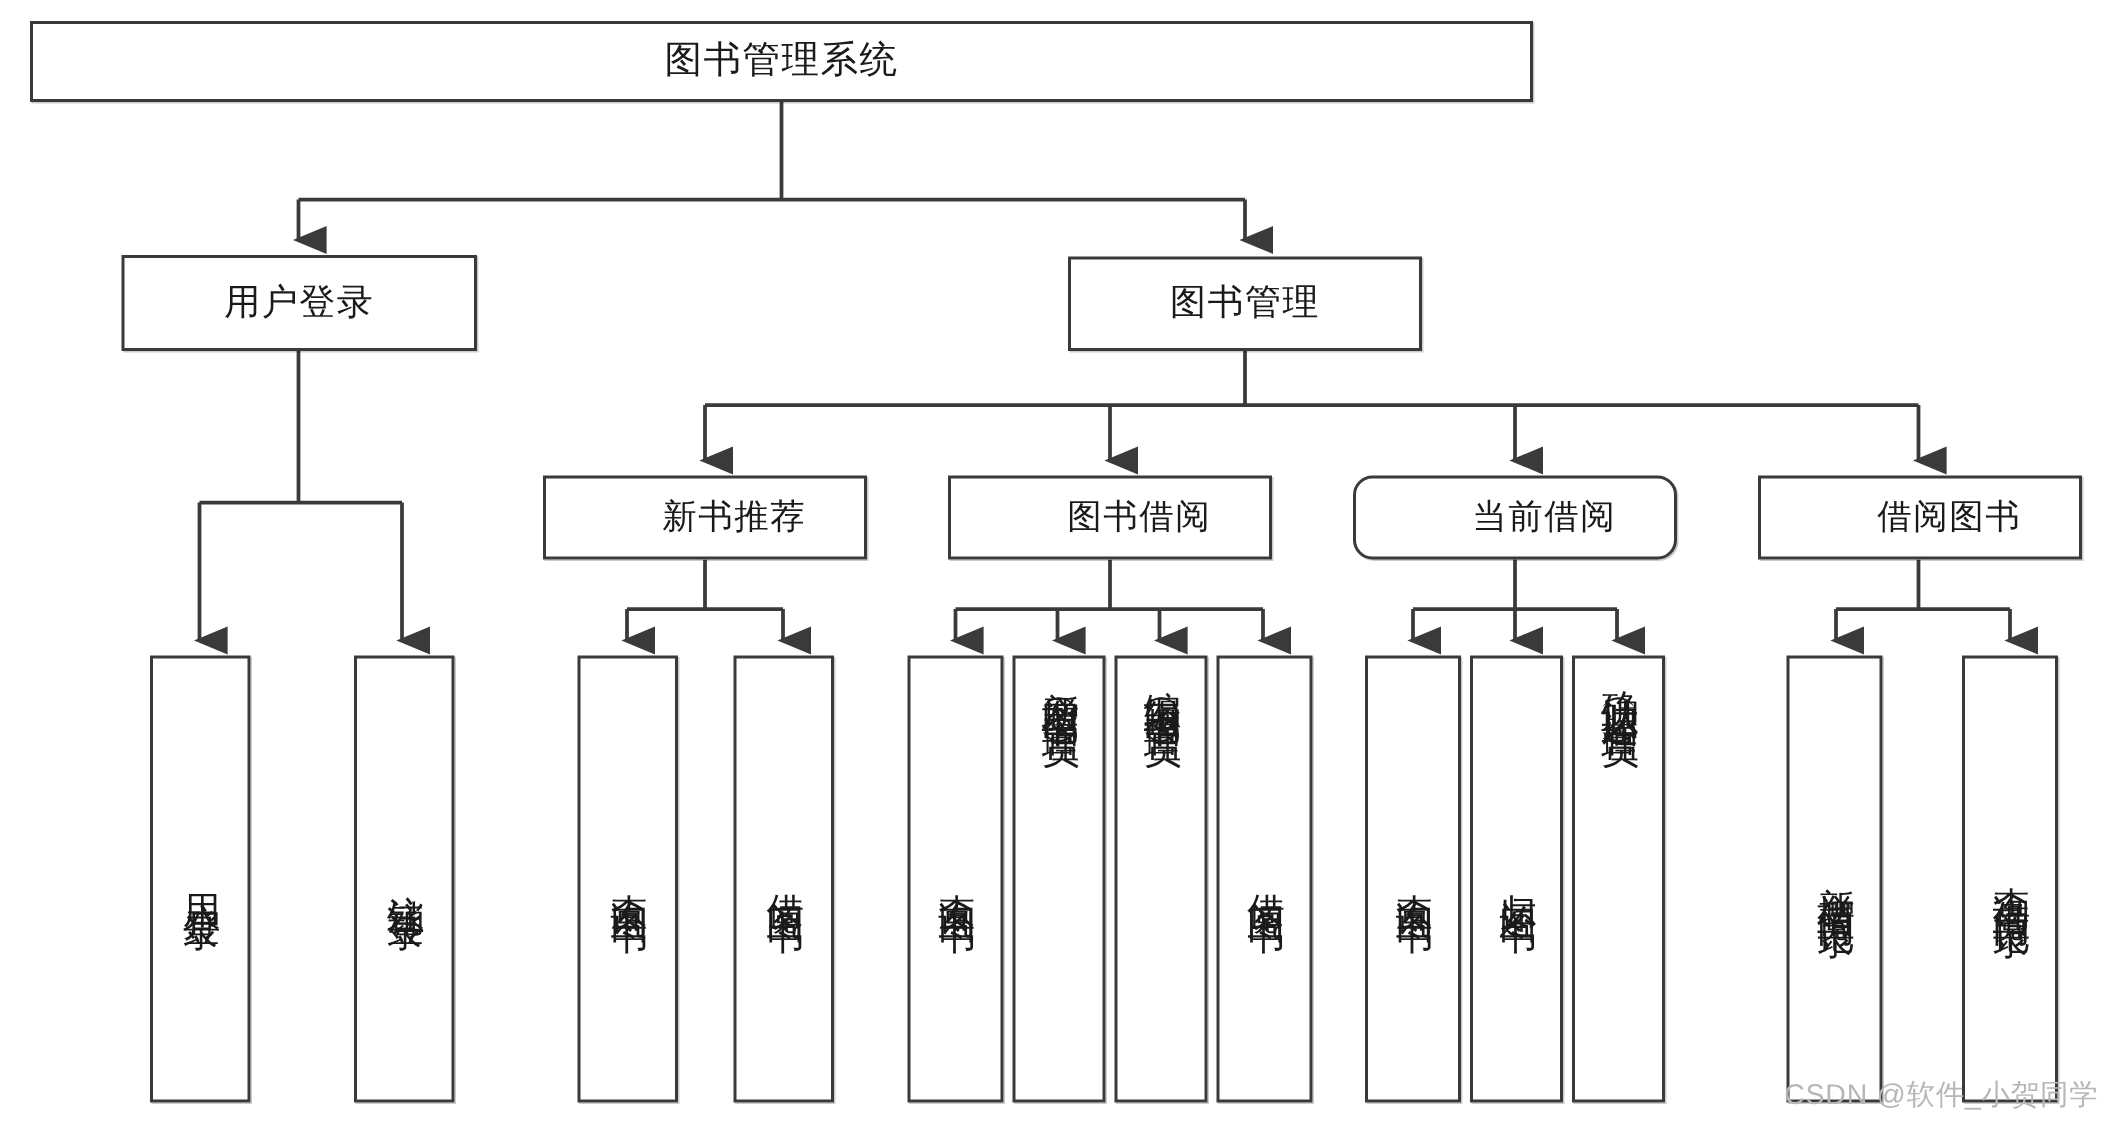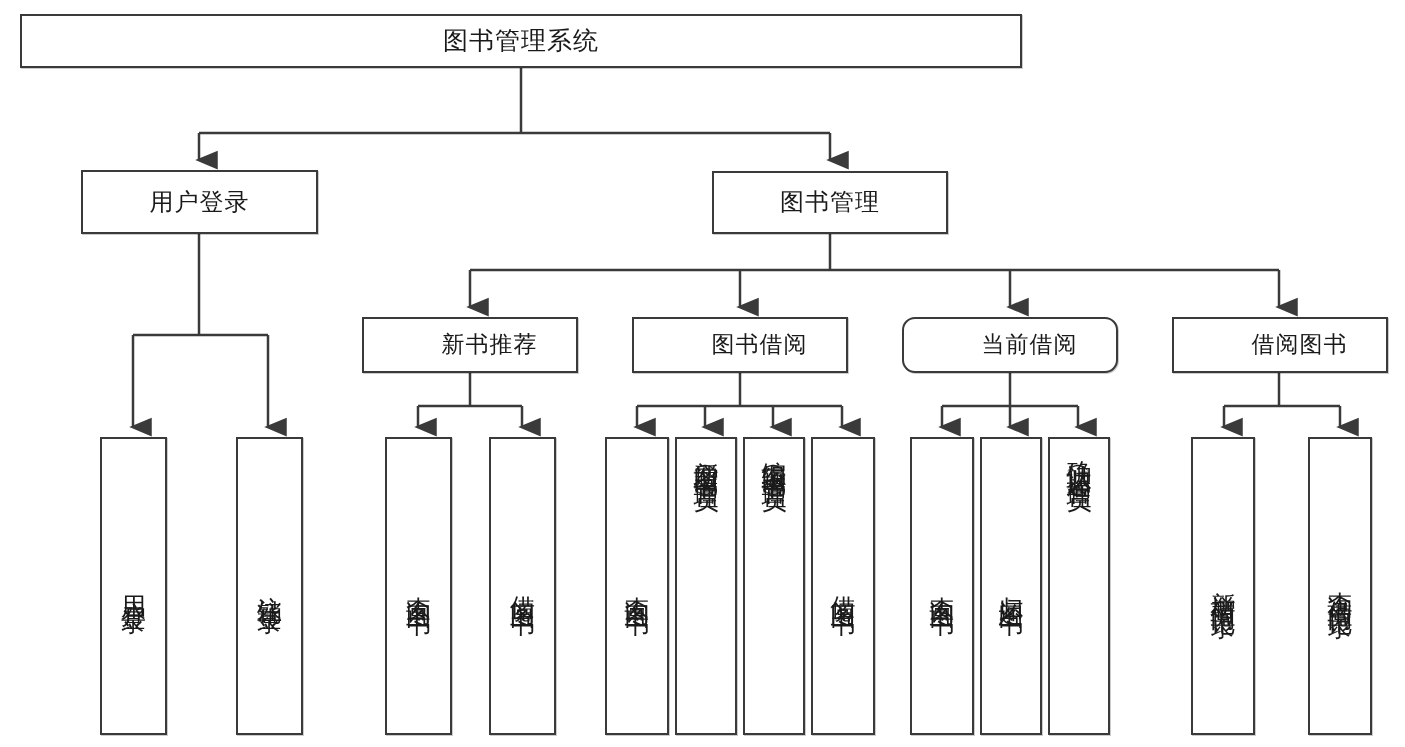--- a/index.html
+++ b/index.html
@@ -209,14 +209,15 @@
   </div>
 
   <div class="leaf" style="left:1191px; top:437px; width:64px; height:298px;">
     <span class="vtext">新增借阅记录</span>
   </div>
 
   <div class="leaf" style="left:1308px; top:437px; width:64px; height:298px;">
     <span class="vtext">查询借阅记录</span>
   </div>
 
+  <div id="watermark">CSDN @软件_小贺同学</div>
 
 </div>
 
 </body></html>

